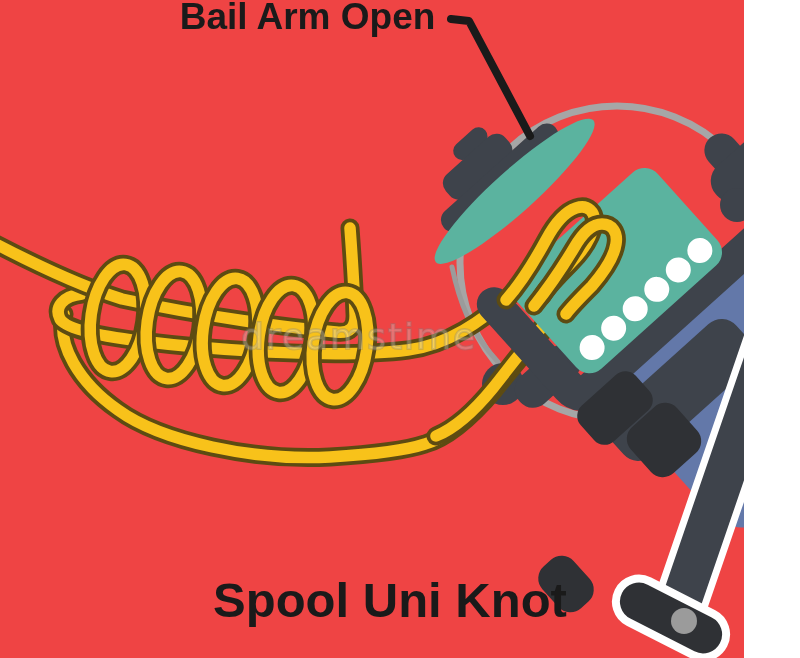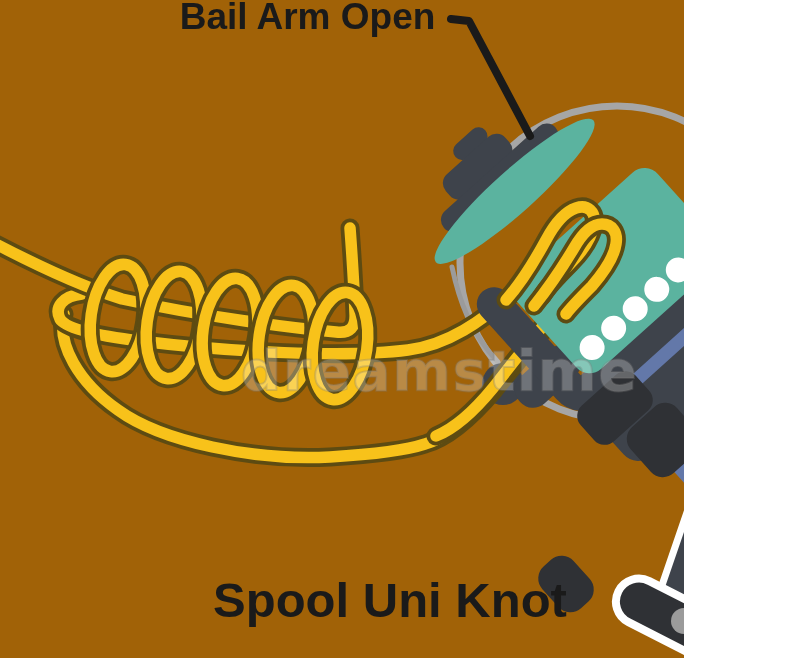--- a/index.html
+++ b/index.html
@@ -1,38 +1,38 @@
 <!DOCTYPE html>
 <html style="--c-line_yellow: #F8C21A; --c-line_outline: #5D4B12; --c-reel_teal: #5BB39F; --c-reel_dark: #3E434B; --c-reel_black: #2F3135; --c-reel_blue: #6378A9; --c-metal_gray: #9B9B9B; --c-bail_circle_gray: #A6A6A6; --c-text_black: #1A1A1A;"><head>
 <meta charset="utf-8">
 <style>
   html,body { margin:0; padding:0; background:#ffffff; }
   .stage {
-    position:relative; width:684px; height:658px; overflow:hidden;
-    background:#a16207; font-family:"Liberation Sans", sans-serif;
+    position:relative; width:744px; height:658px; overflow:hidden;
+    background:#ef4444; font-family:"Liberation Sans", sans-serif;
   }
   .stage svg { position:absolute; left:0; top:0; }
 
   
   .lo { fill:none; stroke:var(--c-line_outline,#5d4b12); stroke-width:19; stroke-linecap:round; stroke-linejoin:round; }
   .lf { fill:none; stroke:var(--c-line_yellow,#f8c21a); stroke-width:11.5; stroke-linecap:round; stroke-linejoin:round; }
 
   .label-bail {
     position:absolute; left:160px; top:-4px; width:295px;
     text-align:center; font-size:37px; font-weight:700; letter-spacing:0px;
     color:var(--c-text_black,#1a1a1a); white-space:nowrap;
   }
   .label-title {
     position:absolute; left:195px; top:544px; width:390px;
     text-align:center; font-size:49px; font-weight:700;
     color:var(--c-text_black,#1a1a1a); white-space:nowrap;margin-top:28px;
   }
   .watermark {
-    position:absolute; left:241px; top:338px;
-    font-family:"DejaVu Sans", sans-serif; font-weight:700; font-size:56px;
+    position:absolute; left:241px; top:316px;
+    font-family:"DejaVu Sans", sans-serif; font-weight:400; font-size:36px;
     letter-spacing:2px; color:rgba(255,255,255,0.30);
     -webkit-text-stroke:2px rgba(125,125,125,0.35);
     opacity:0.85; white-space:nowrap; pointer-events:none;
   }
 </style>
 </head>
 <body>
 
 <div class="stage">
 

